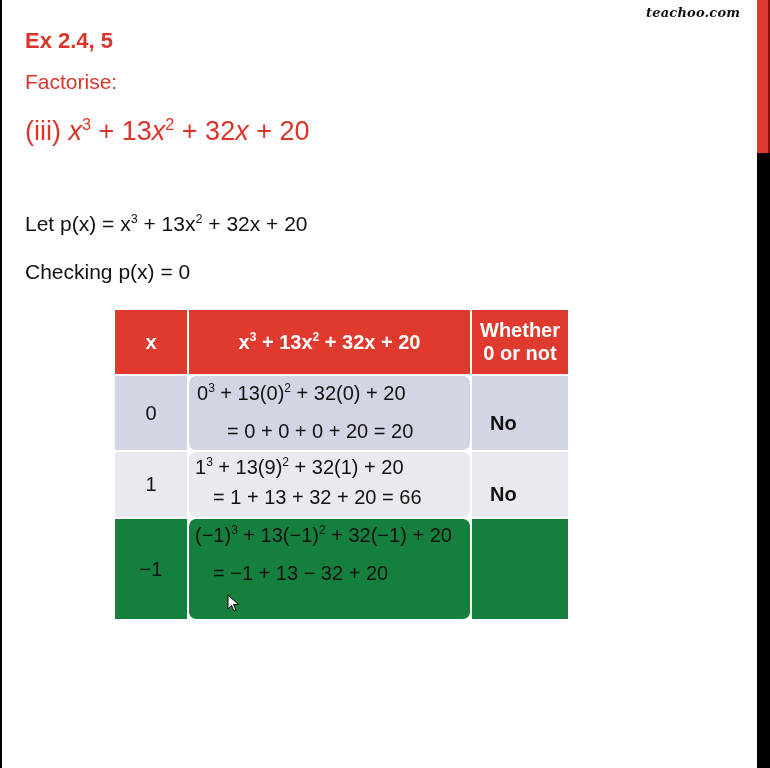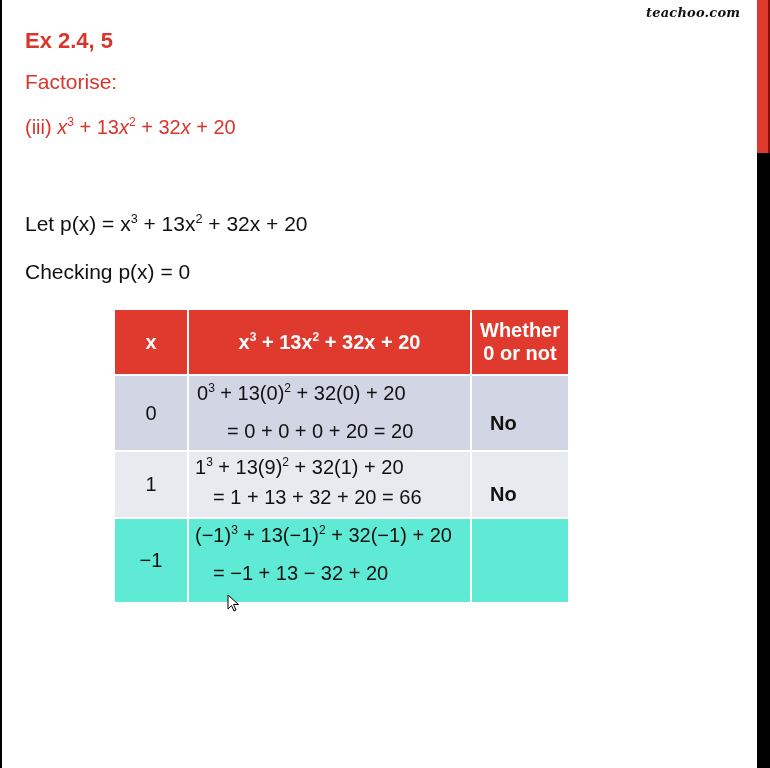--- a/index.html
+++ b/index.html
@@ -12,41 +12,41 @@
   .left-edge { position: absolute; left: 0; top: 0; width: 2px; height: 768px; background: #000; }
   .right-panel { position: absolute; left: 757px; top: 0; width: 13px; height: 768px; background: #000; }
   .scroll-thumb { position: absolute; left: 757px; top: 0; width: 11px; height: 153px; background: #e0392d; border-right: 2px solid #8a0e08; }
   .watermark {
     position: absolute; left: 646px; top: 5px; font-size: 13px; font-weight: bold; font-style: italic;
     font-family: "DejaVu Serif", serif; color: #111; letter-spacing: 0.2px; text-align: right;
   }
   .red { color: #d9352b; }
   .title { position: absolute; left: 25px; top: 28px; font-size: 22px; font-weight: bold; }
   .subtitle { position: absolute; left: 25px; top: 70px; font-size: 21px; }
-  .problem { position: absolute; left: 25px; top: 116px; font-size: 20px; }
+  .problem { position: absolute; left: 25px; top: 116px; font-size: 27px; }
   .line { position: absolute; left: 25px; font-size: 21px; color: #111; }
   sup { font-size: 0.6em; vertical-align: super; line-height: 0; }
   i { font-style: italic; }
 
   table.eval {
     position: absolute; left: 115px; top: 310px;
     border-collapse: separate; border-spacing: 2px 2px; margin: -2px;
     font-size: 20px;
   }
   table.eval td, table.eval th { padding: 0; }
   th { background: #e0392d; color: #fff; font-weight: bold; font-size: 20px; text-align: center; }
   .c1 { width: 72px; }
   .c2 { width: 281px; }
   .c3 { width: 96px; }
   tr.h th { height: 64px; }
   tr.r0 td { height: 74px; background: #d2d5e3; }
   tr.r1 td { height: 65px; background: #e9eaef; }
-  tr.r2 td { height: 83px; background: #5eead4; }
+  tr.r2 td { height: 100px; background: #15803d; }
   td.xv { text-align: center; }
-  td.calc { vertical-align: top; position: relative; }
+  td.calc { vertical-align: top; position: relative; border-radius: 7px; }
   td.ans { position: relative; }
   .calc .l1, .calc .l2 { position: absolute; white-space: nowrap; }
   .ans span { position: absolute; left: 18px; font-weight: bold; }
   .cursor { position: absolute; left: 227px; top: 594px; }
 </style>
 </head>
 <body>
 
 <div class="left-edge"></div>
 <div class="right-panel"></div>

